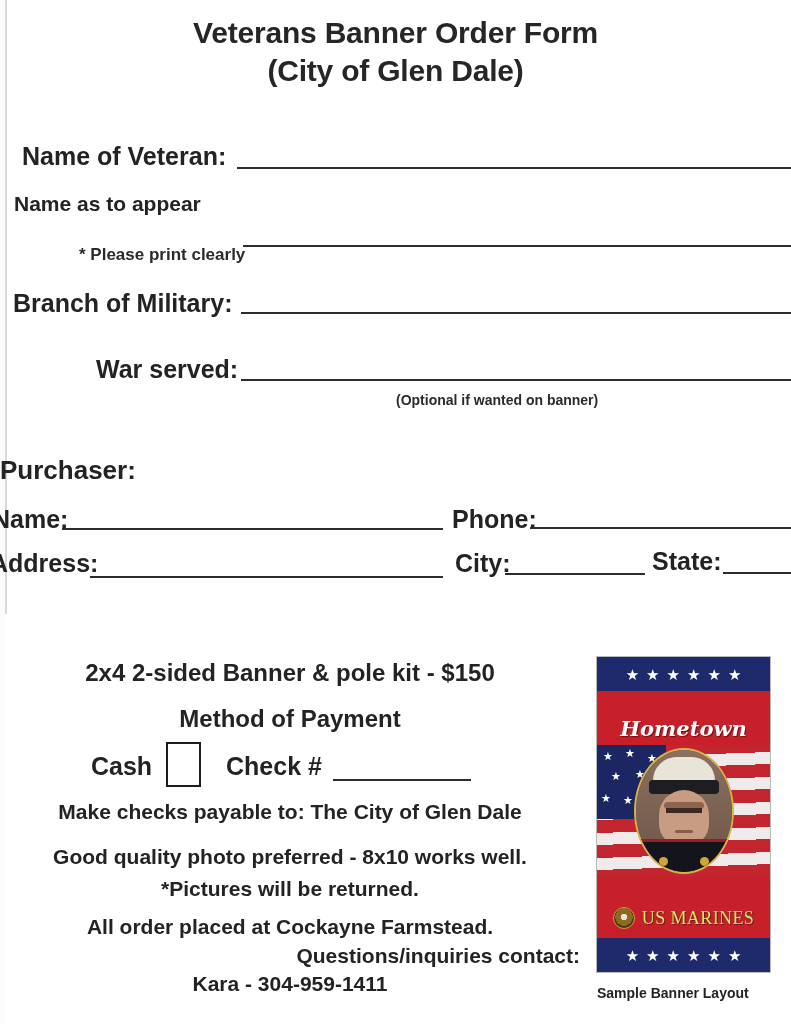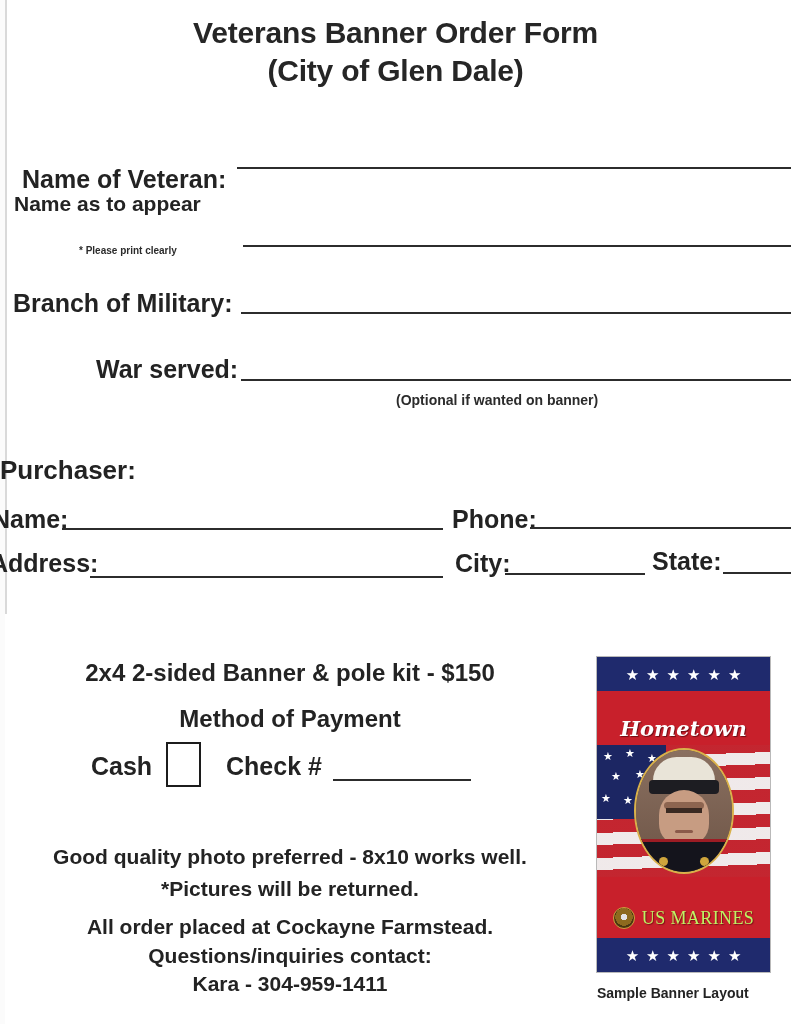--- a/index.html
+++ b/index.html
@@ -195,26 +195,26 @@
 <div class="page">
 
   <div class="scan-edge2"></div>
   <div class="scan-edge"></div>
 
   <div class="title-wrap">
     <div class="title-line">Veterans Banner Order Form</div>
     <div class="title-line">(City of Glen Dale)</div>
   </div>
 
-  <div class="lbl" style="left:22px;top:142px;font-size:25px;margin-top:23px;">Name of Veteran:</div>
+  <div class="lbl" style="left:22px;top:142px;font-size:25px;">Name of Veteran:</div>
   <div class="rule" style="left:237px;top:167px;width:554px;"></div>
 
   <div class="lbl" style="left:14px;top:192px;font-size:21px;">Name as to appear</div>
   <div class="rule" style="left:243px;top:245px;width:548px;"></div>
-  <div class="note" style="left:79px;top:245px;font-size:10px;">* Please print clearly</div>
+  <div class="note" style="left:79px;top:245px;font-size:17px;">* Please print clearly</div>
 
   <div class="lbl" style="left:13px;top:289px;font-size:25px;">Branch of Military:</div>
   <div class="rule" style="left:241px;top:312px;width:550px;"></div>
 
   <div class="lbl" style="left:88px;top:355px;font-size:25px;margin-left:8px;">War served:</div>
   <div class="rule" style="left:241px;top:379px;width:550px;"></div>
   <div class="note" style="left:396px;top:392px;font-size:14px;">(Optional if wanted on banner)</div>
 
   <div class="lbl" style="left:0px;top:455px;font-size:26px;">Purchaser:</div>
 
@@ -235,26 +235,27 @@
 
   <div class="para" style="left:0px;top:659px;width:580px;font-size:24px;">2x4 2-sided Banner &amp; pole kit - $150</div>
 
   <div class="para" style="left:0px;top:705px;width:580px;font-size:24px;">Method of Payment</div>
 
   <div class="lbl" style="left:91px;top:752px;font-size:25px;">Cash</div>
   <div class="checkbox" style="left:166px;top:742px;width:31px;height:41px;"></div>
   <div class="lbl" style="left:226px;top:752px;font-size:25px;">Check #</div>
   <div class="rule" style="left:333px;top:779px;width:138px;"></div>
 
+  <div class="para" style="left:0px;top:800px;width:580px;font-size:21px;">Make checks payable to: The City of Glen Dale</div>
 
   <div class="para" style="left:0px;top:845px;width:580px;font-size:21px;">Good quality photo preferred - 8x10 works well.</div>
   <div class="para" style="left:0px;top:877px;width:580px;font-size:21px;">*Pictures will be returned.</div>
 
   <div class="para" style="left:0px;top:915px;width:580px;font-size:21px;">All order placed at Cockayne Farmstead.</div>
-  <div class="para" style="left:0px;top:944px;width:580px;font-size:21px;">Questions/inquiries contact:</div>
+  <div class="para" style="left:0px;top:944px;width:580px;font-size:21px;text-align:right;">Questions/inquiries contact:</div>
   <div class="para" style="left:0px;top:972px;width:580px;font-size:21px;">Kara - 304-959-1411</div>
 
   <div class="banner">
 
     <div class="starbar top">
       <span class="star">★</span>
       <span class="star">★</span>
       <span class="star">★</span>
       <span class="star">★</span>
       <span class="star">★</span>

